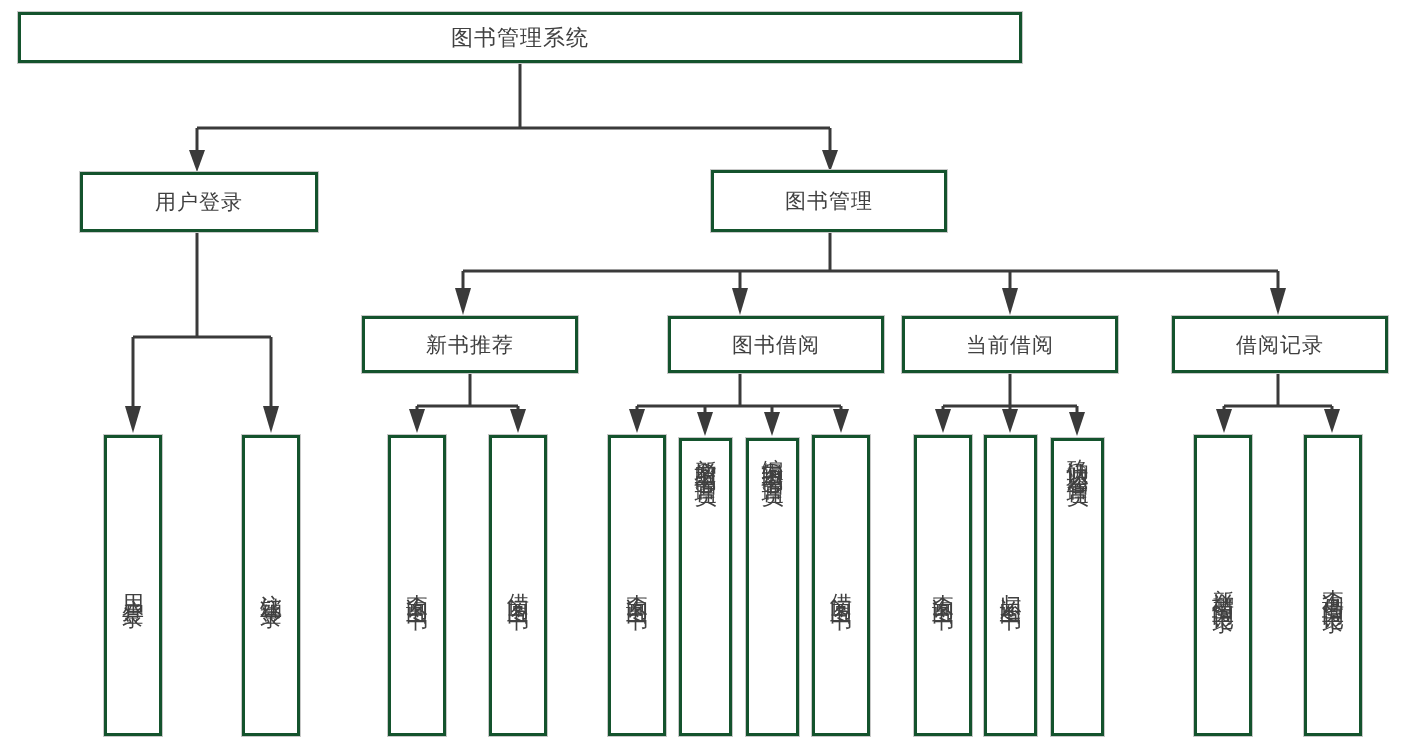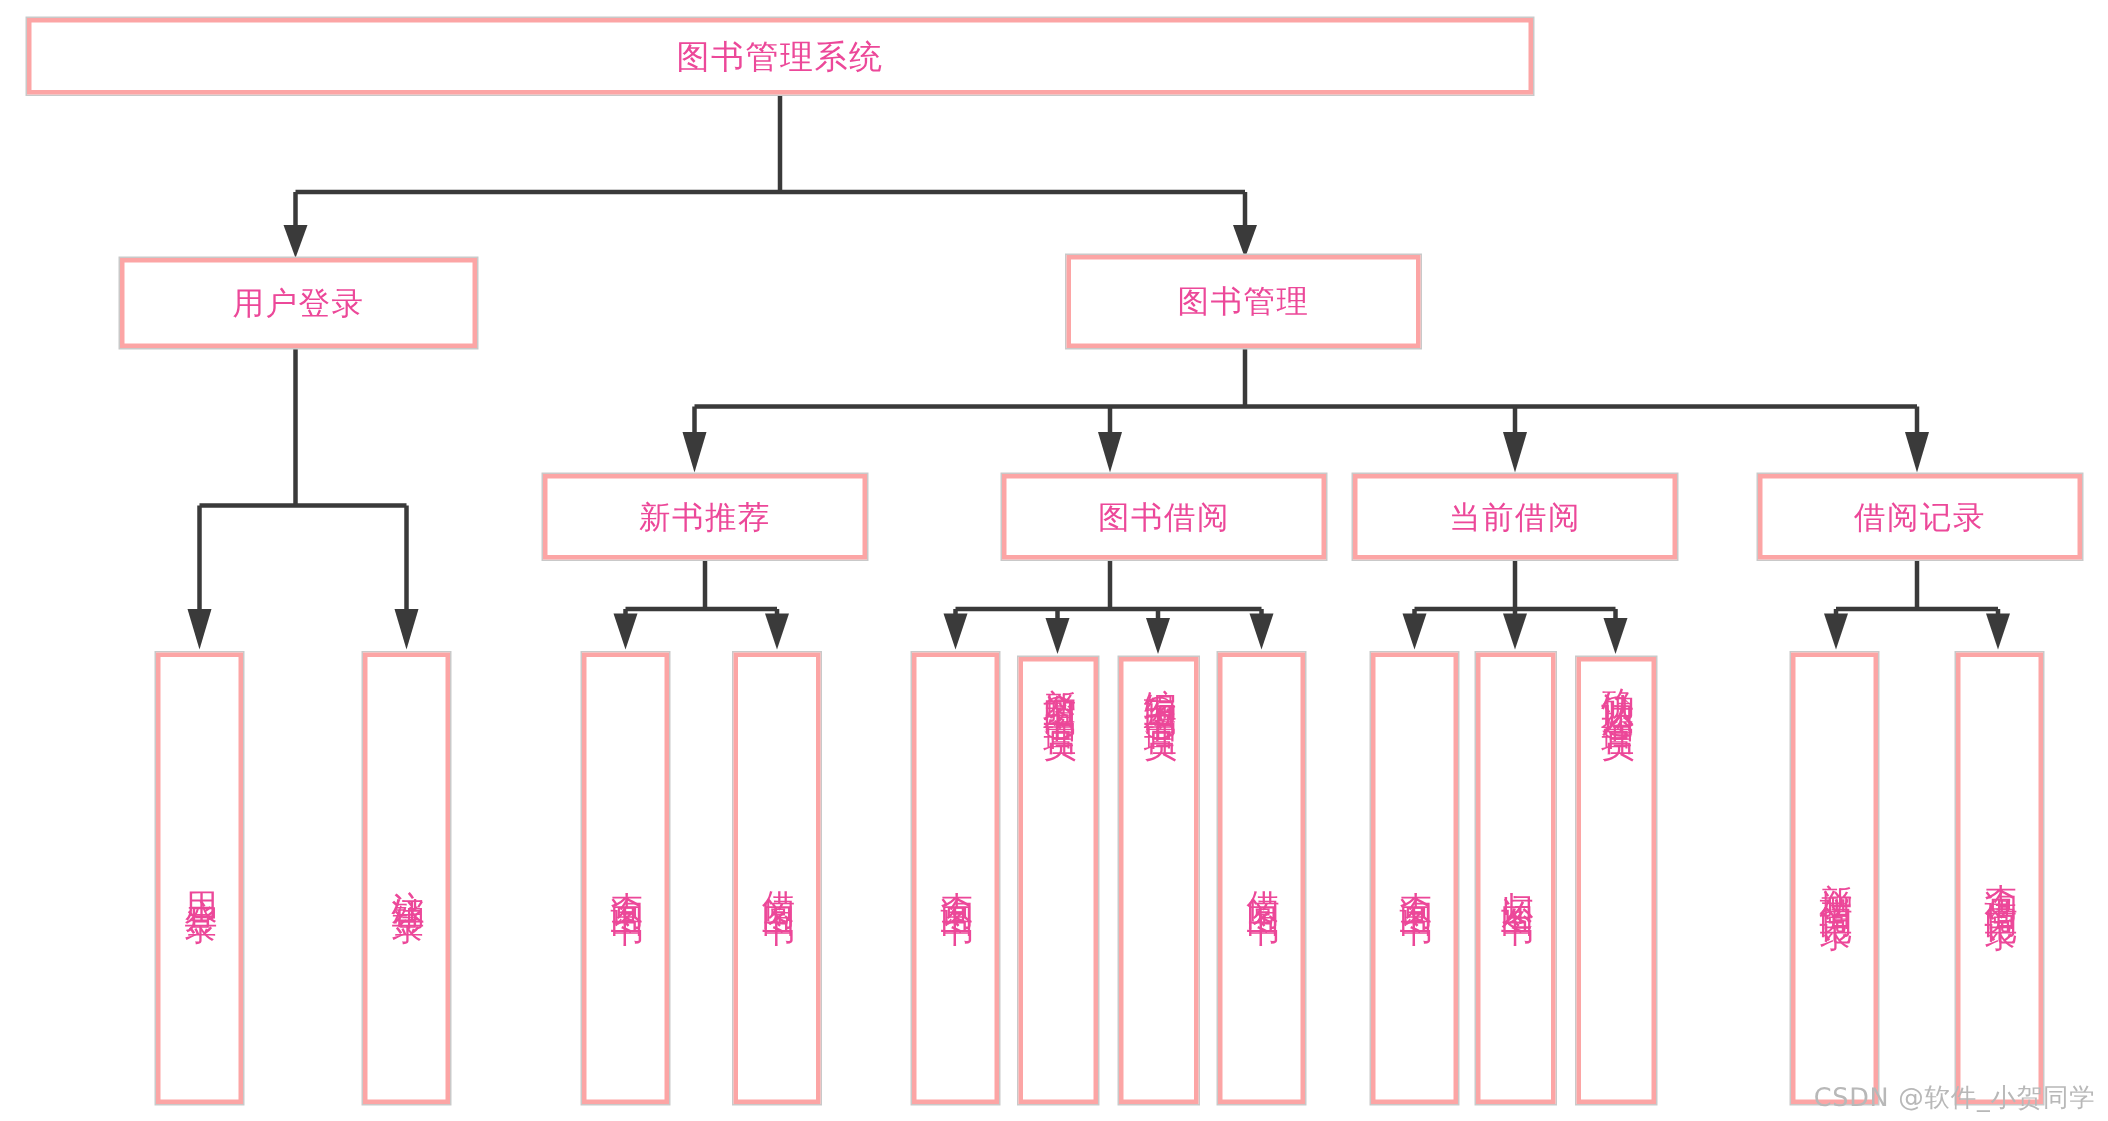--- a/index.html
+++ b/index.html
@@ -14,27 +14,27 @@
 
   
   svg.wires{position:absolute;left:0;top:0;width:1405px;height:747px;pointer-events:none;}
   svg.wires line, svg.wires path{stroke:#3a3a3a;stroke-width:3;fill:none;}
   svg.wires polygon{fill:#3a3a3a;}
 
   
   .node{
     position:absolute;
     background:#ffffff;
-    border:3px solid #fca5a5;
+    border:3px solid #14532d;
     box-sizing:border-box;
     box-shadow:0 0 0 1px #c9c9c9;
     display:flex;
     align-items:center;
     justify-content:center;
-    color:#ec4899;
+    color:#404040;
     letter-spacing:1px;
   }
   .node .lbl{display:block;white-space:nowrap;}
 
   
   .node.horiz{font-size:21px;}
   .node.root{font-size:22px;}
 
   
   .node.vert{
@@ -198,15 +198,14 @@
     <span class="lbl">确认归还（管理员）</span>
   </div>
 
   <div class="node vert center" style="left:1194px;top:435px;width:58px;height:301px;">
     <span class="lbl">新增借阅记录</span>
   </div>
   <div class="node vert center" style="left:1304px;top:435px;width:58px;height:301px;">
     <span class="lbl">查询借阅记录</span>
   </div>
 
-  <div id="watermark">CSDN @软件_小贺同学</div>
 
 </div>
 
 </body></html>

